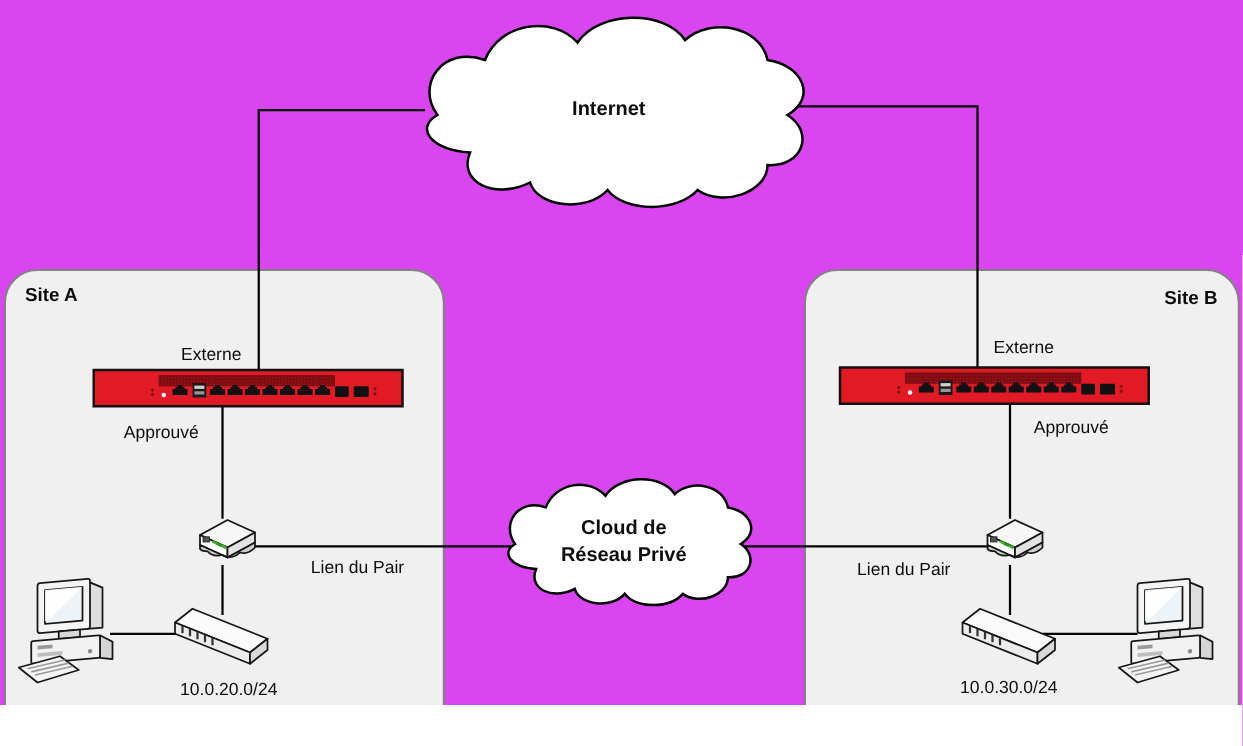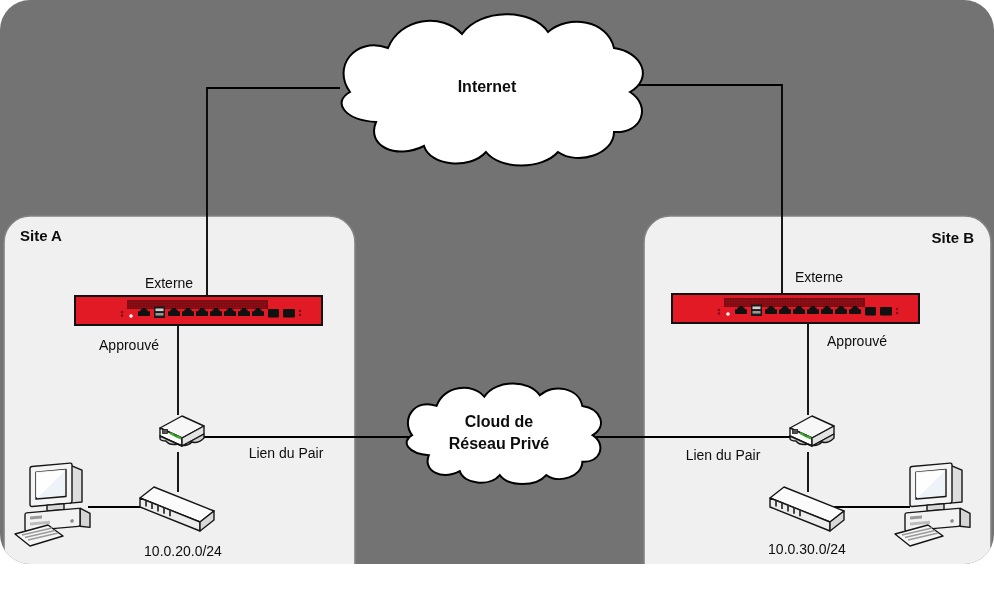--- a/index.html
+++ b/index.html
@@ -1,16 +1,16 @@
 <!DOCTYPE html>
 <html><head>
 <meta charset="utf-8">
 <style>
   html,body{margin:0;padding:0;background:#ffffff;}
-  .stage{width:994px;height:564px;position:relative;background:#737373;overflow:hidden;border-radius:30px;}
+  .stage{width:994px;height:564px;position:relative;background:#d946ef;overflow:hidden;}
   svg{display:block;}
   text{font-family:"Liberation Sans", sans-serif;fill:#0d0d0d;}
   .t-reg{font-size:14px;}
   .t-bold{font-size:15px;font-weight:bold;}
   .t-cloud{font-size:16px;font-weight:bold;}
   .conn{stroke:#000000;stroke-width:1.8;fill:none;}
   .sitebox{stroke:#828282;stroke-width:1.6;}
   .outl{stroke:#161616;stroke-width:1.4;stroke-linejoin:round;}
 </style>
 </head>

